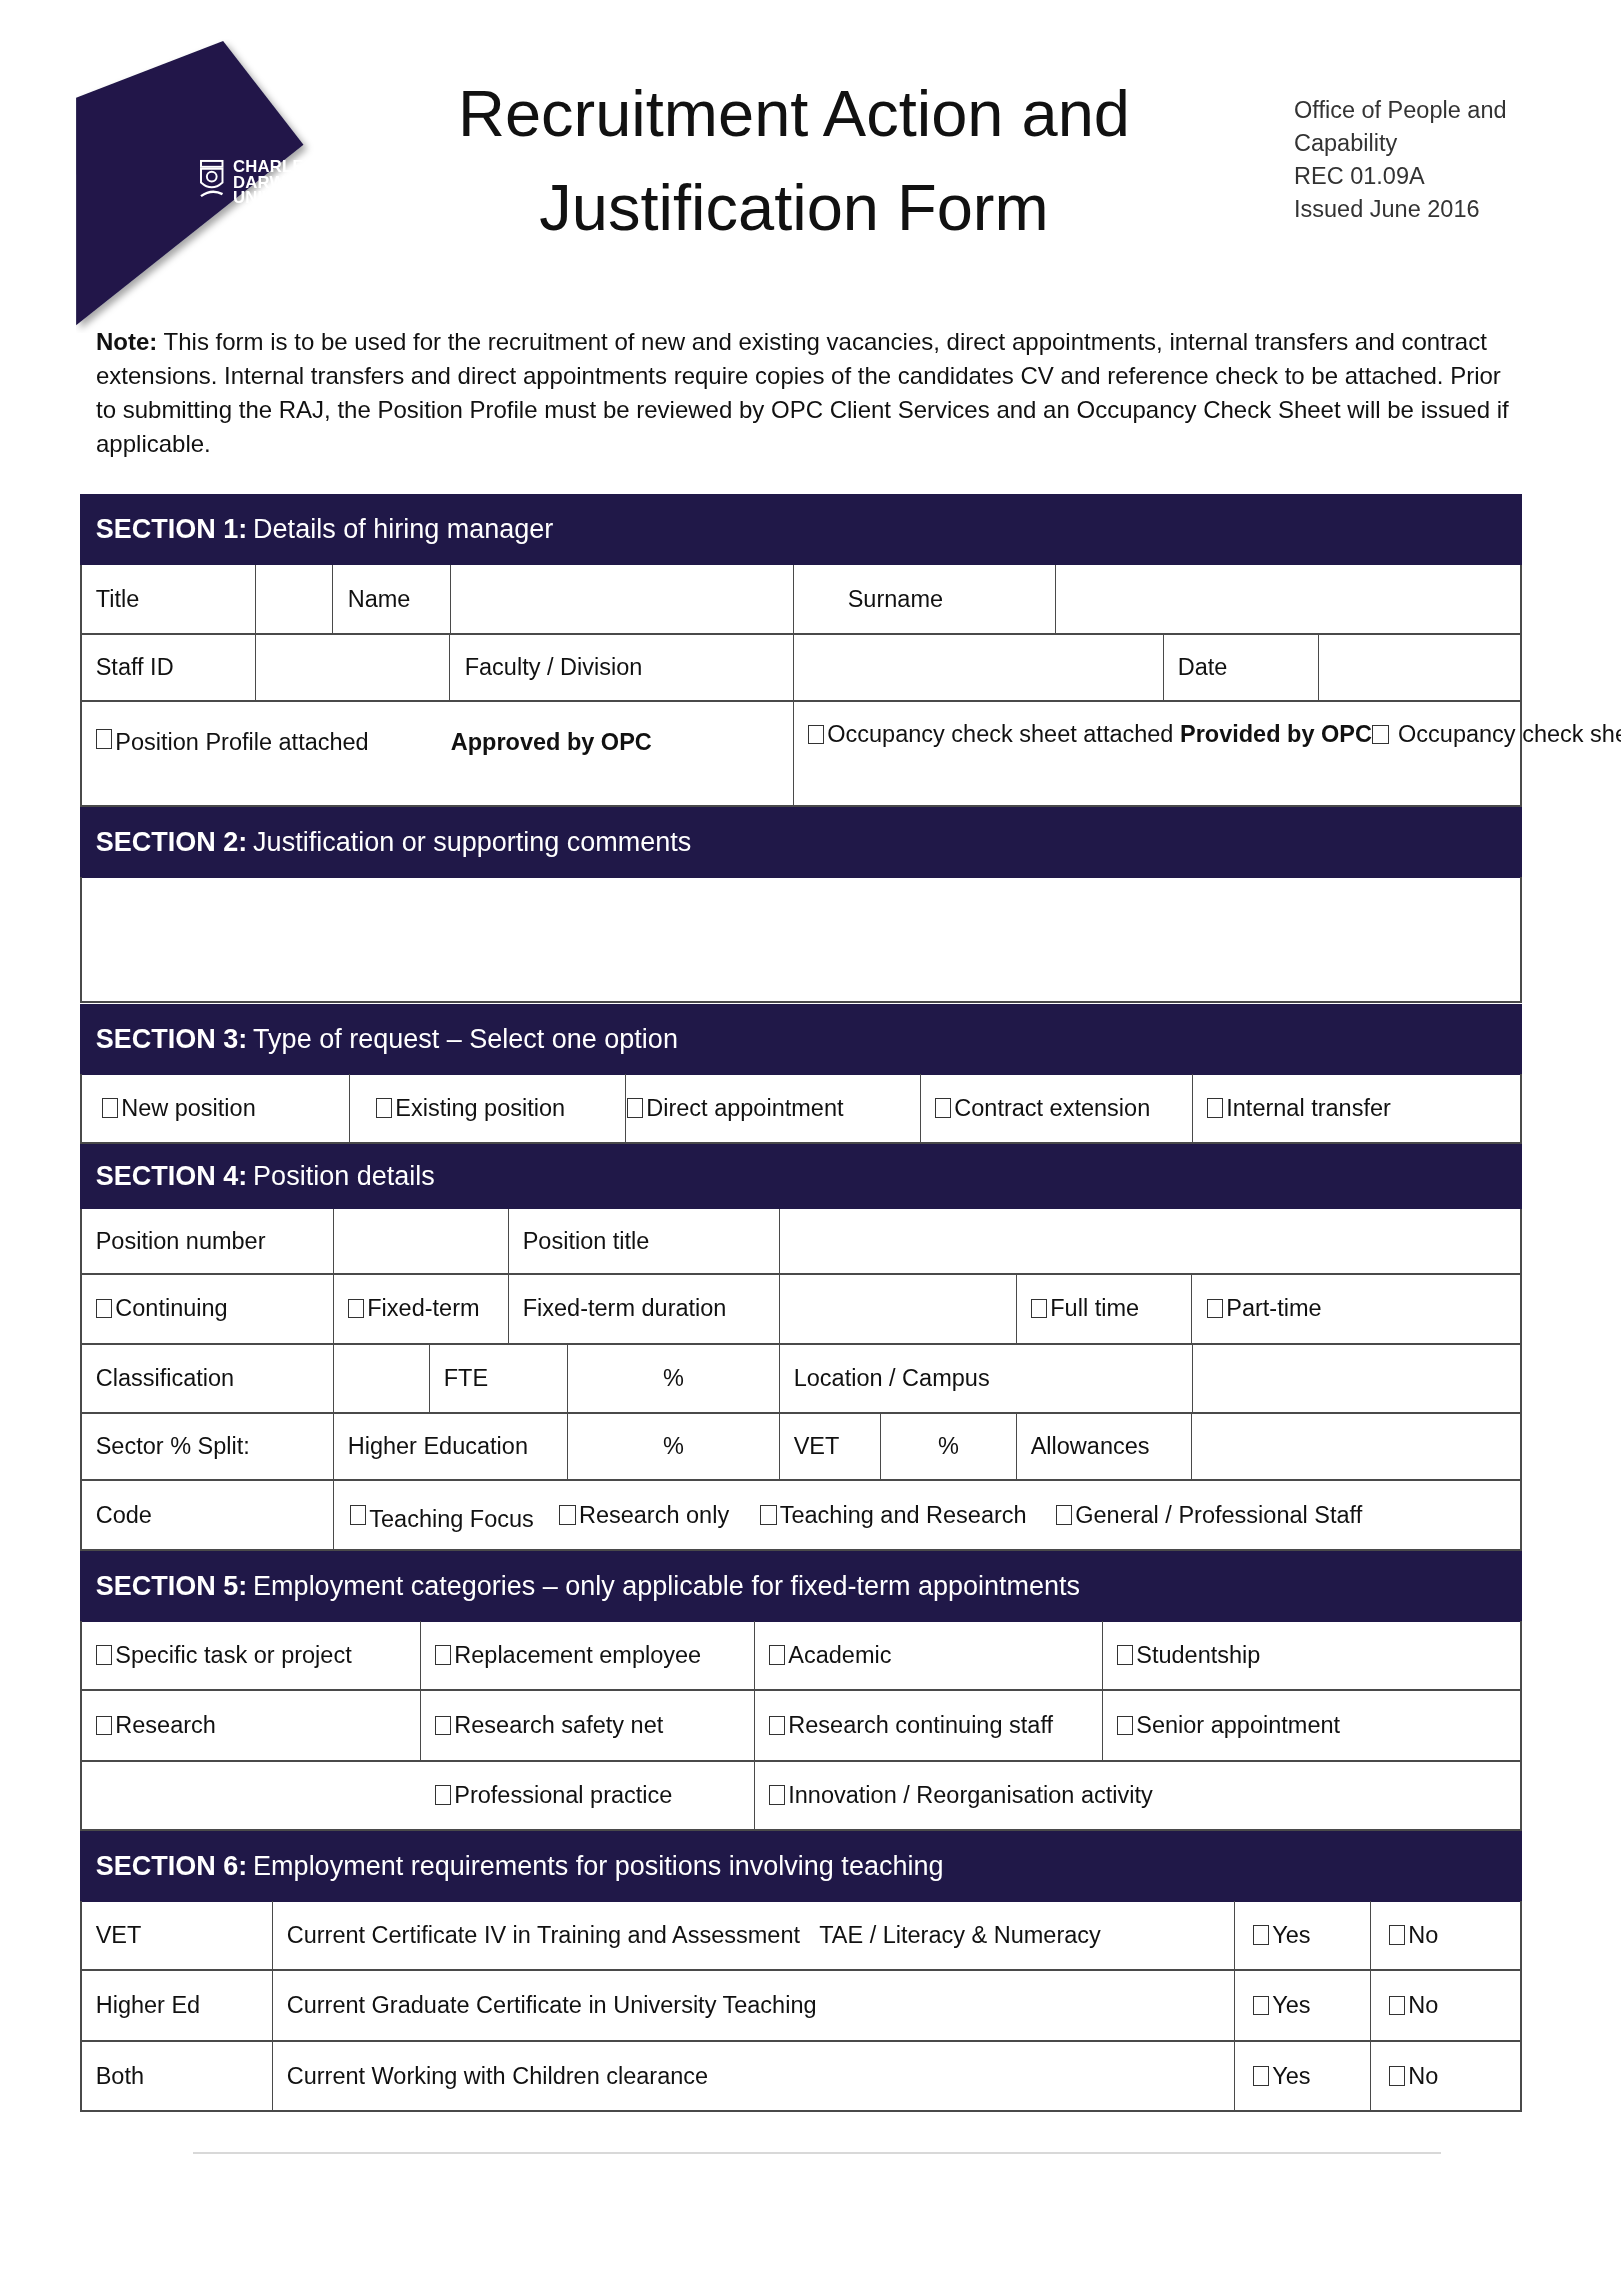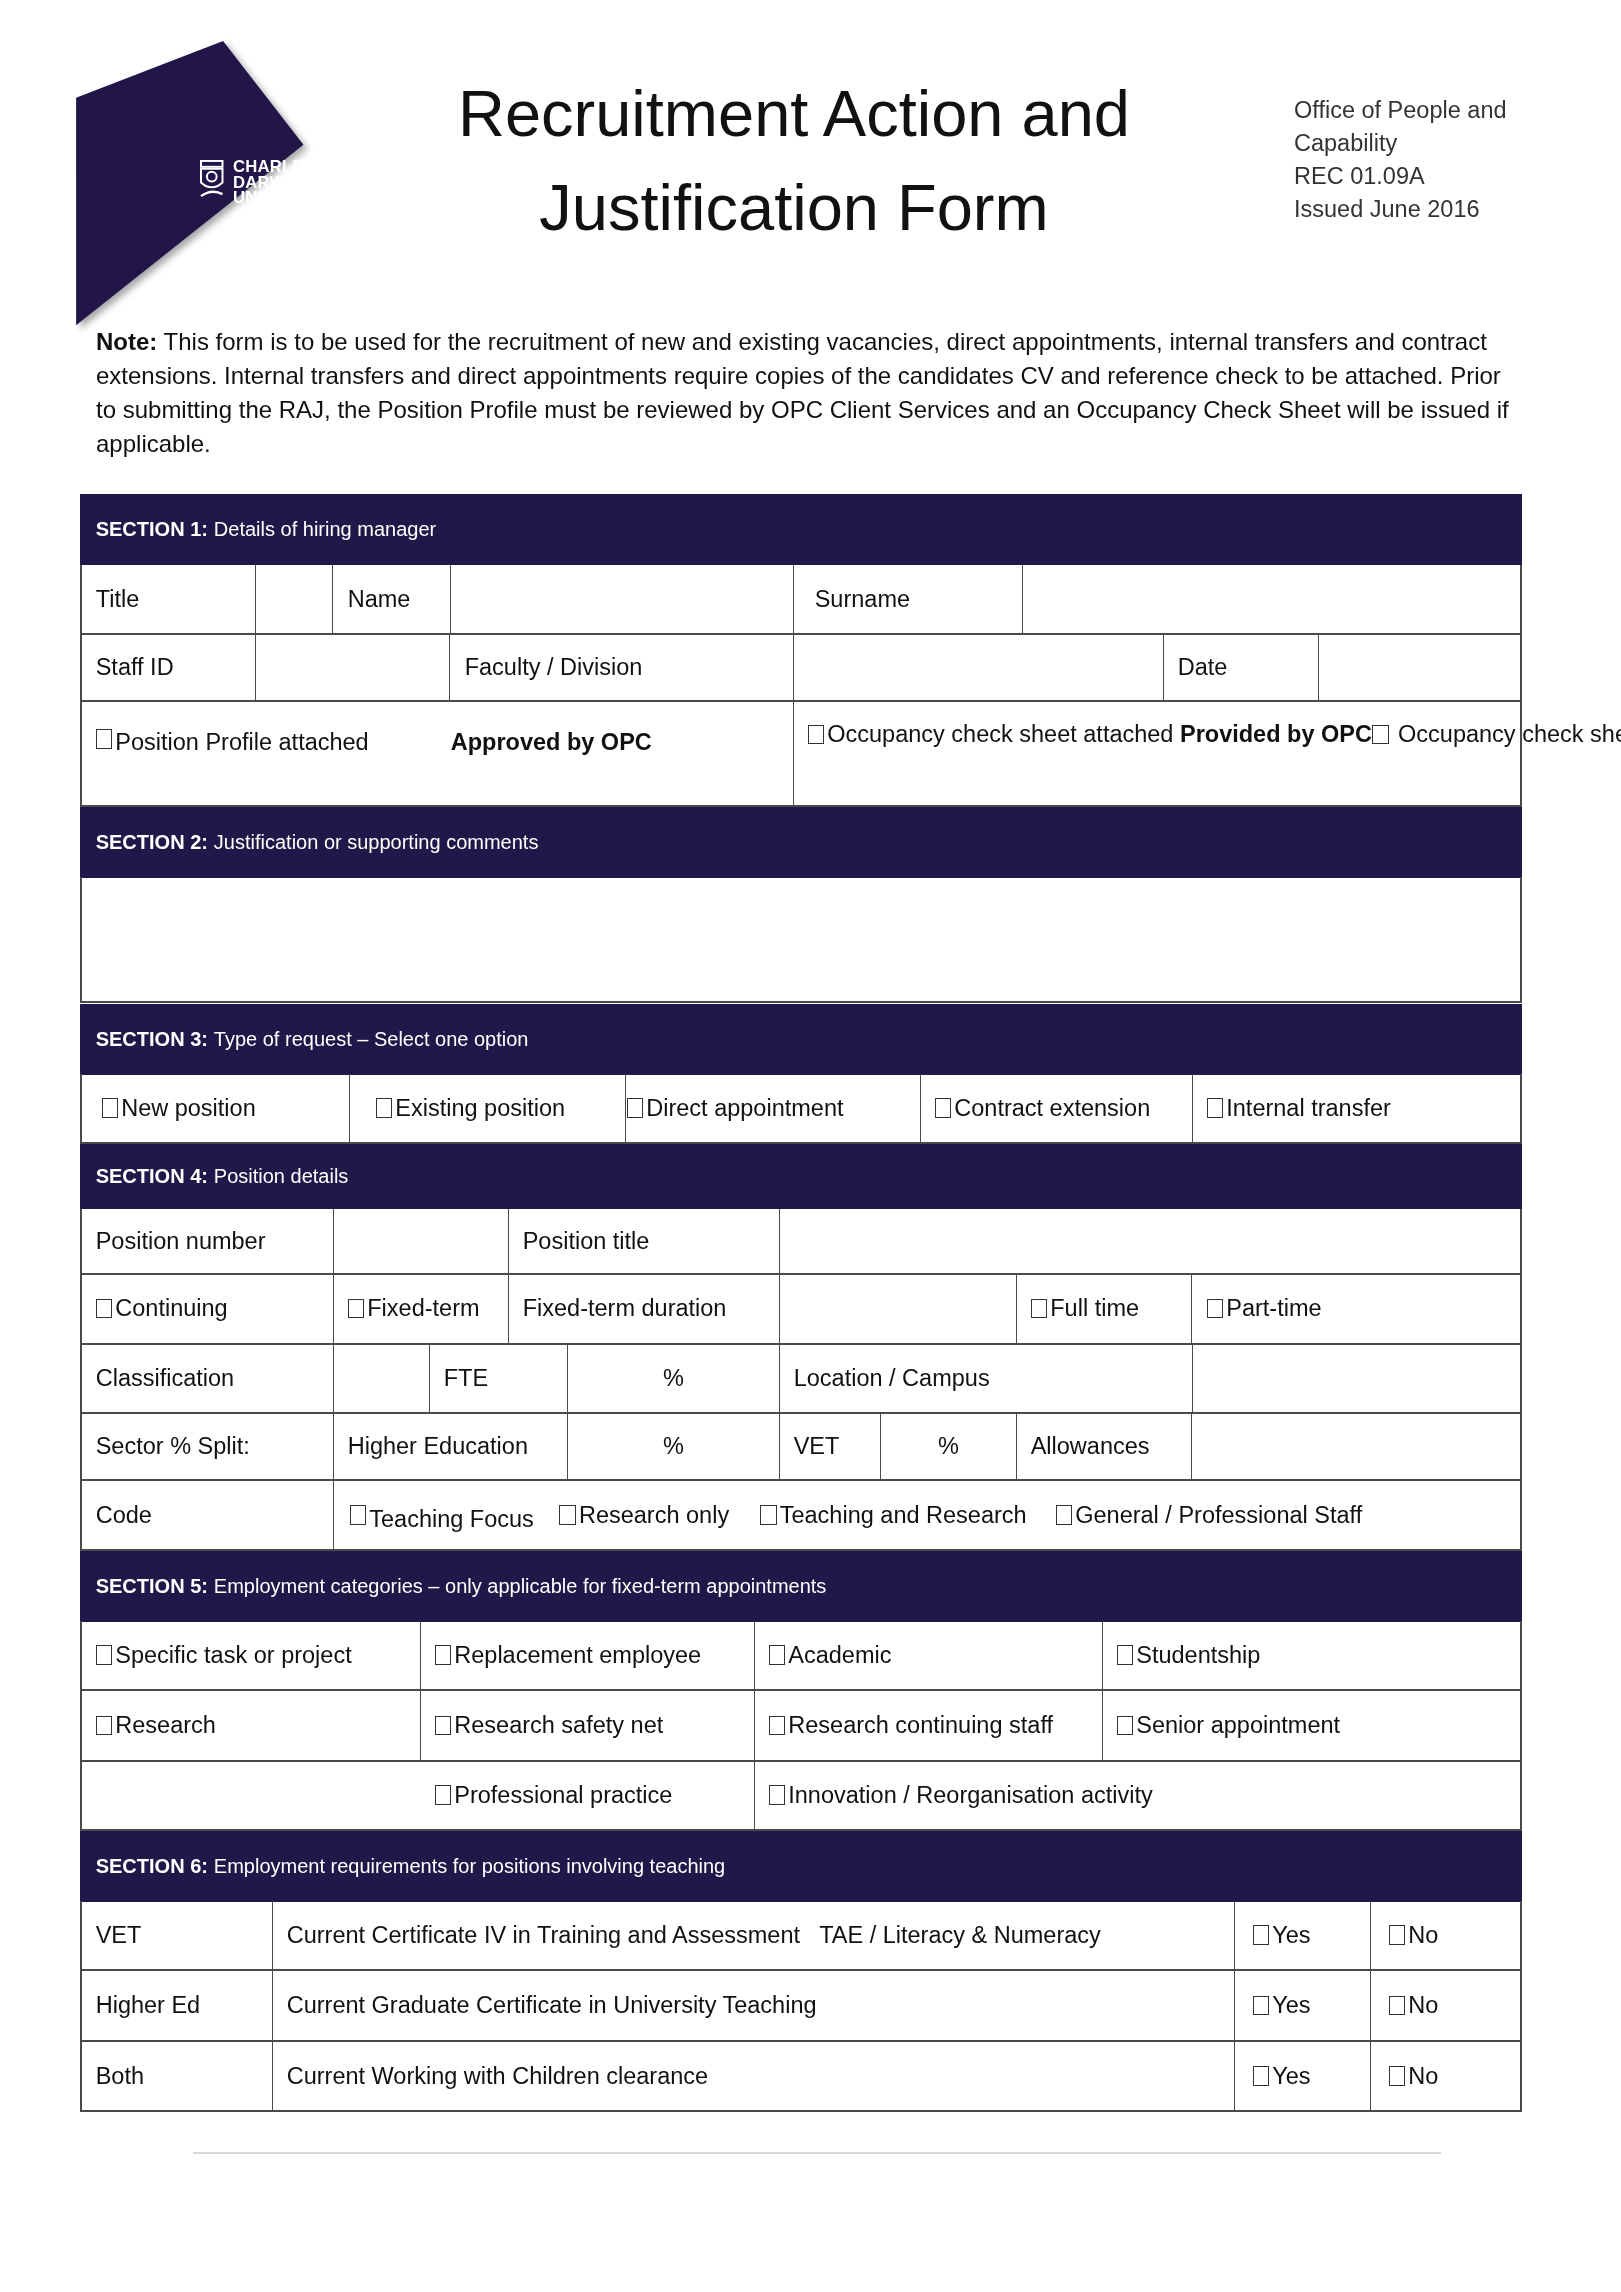--- a/index.html
+++ b/index.html
@@ -13,21 +13,21 @@
                font-size:16.7px; line-height:15.7px; letter-spacing:0.2px; }
   .logo-crest { position:absolute; left:123px; top:120px; width:25.5px; height:43px; }
   
   .title { left:392px; top:67px; width:804px; text-align:center; font-size:65px;
            line-height:94px; font-weight:normal; color:#111; }
   .office { left:1294px; top:94px; font-size:23.5px; line-height:33px; color:#333; }
   .note { left:96px; top:325px; width:1431px; font-size:24px; line-height:34px; color:#111; }
   .note b { font-weight:bold; }
   
   .sec { position:absolute; left:80px; width:1442px; background:#201848; color:#fff;
-         font-size:20px; display:flex; align-items:center; box-sizing:border-box; padding-left:15.7px; }
+         font-size:27px; display:flex; align-items:center; box-sizing:border-box; padding-left:15.7px; }
   .sec b { font-weight:bold; margin-right:5.9px; }
   .row { position:absolute; left:80px; width:1442px; box-sizing:border-box;
          border-left:2px solid #4a4a4a; border-right:2px solid #4a4a4a; border-bottom:2px solid #4a4a4a; }
   .cell { position:absolute; top:0; bottom:0; box-sizing:border-box; border-right:1.5px solid #4a4a4a;
           display:flex; align-items:center; padding-left:13.7px; font-size:23.5px; color:#111; white-space:nowrap; }
   .cell.last { border-right:none; }
   .cell.center { justify-content:center; padding-left:0; }
   .cb { display:inline-block; width:16.7px; height:19.6px; border:1.5px solid #333; margin-right:2.9px;
         box-sizing:border-box; vertical-align:-2.9px; cursor:pointer; }
   .bold { font-weight:bold; }
@@ -76,21 +76,21 @@
 
 <div class="sec" style="top:494px;height:71px;">
   <b>SECTION 1:</b>
     <span>Details of hiring manager</span>
 </div>
 <div class="row" style="top:565px;height:70px;">
   <div class="cell" style="left:0;width:174px;">Title</div>
   <div class="cell" style="left:174px;width:77px;"></div>
   <div class="cell" style="left:252px;width:117px;">Name</div>
   <div class="cell" style="left:369px;width:343px;"></div>
-  <div class="cell" style="left:719px;width:222px;">Surname</div>
+  <div class="cell" style="left:752px;width:222px;">Surname</div>
   <div class="cell last" style="left:933px;right:0;"></div>
 </div>
 <div class="row" style="top:634px;height:68px;">
   <div class="cell" style="left:0;width:174px;">Staff ID</div>
   <div class="cell" style="left:174px;width:194px;"></div>
   <div class="cell" style="left:369px;width:343px;">Faculty / Division</div>
   <div class="cell" style="left:712px;width:370px;"></div>
   <div class="cell" style="left:1082px;width:155px;">Date</div>
   <div class="cell last" style="left:1237px;right:0;"></div>
 </div>

